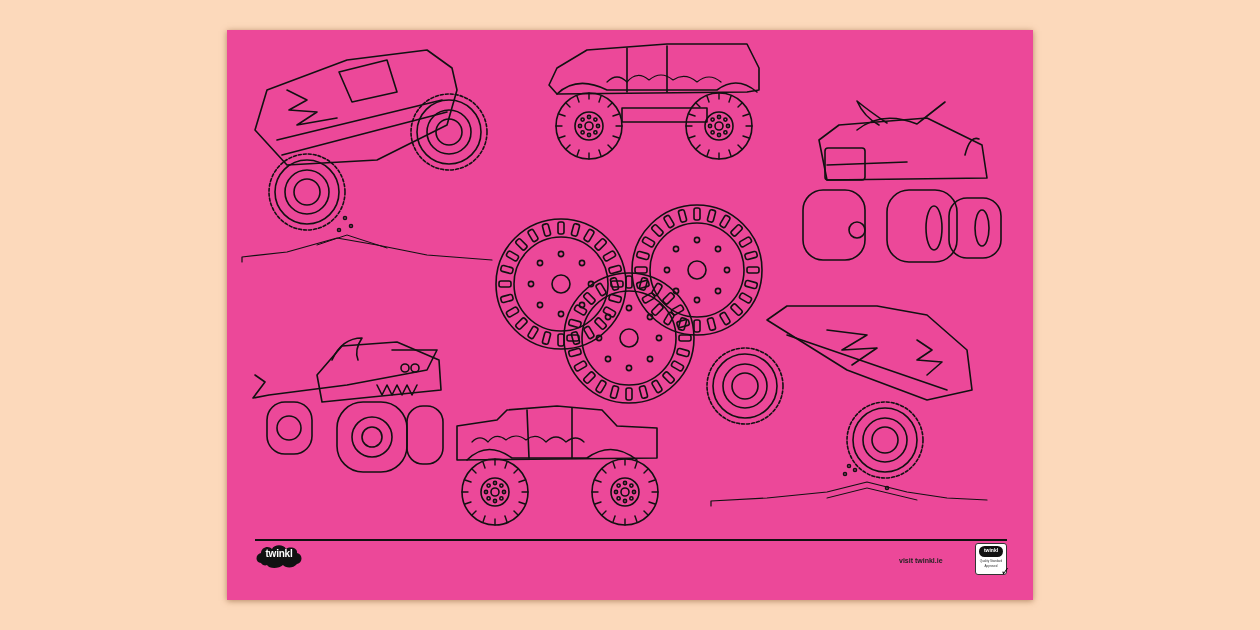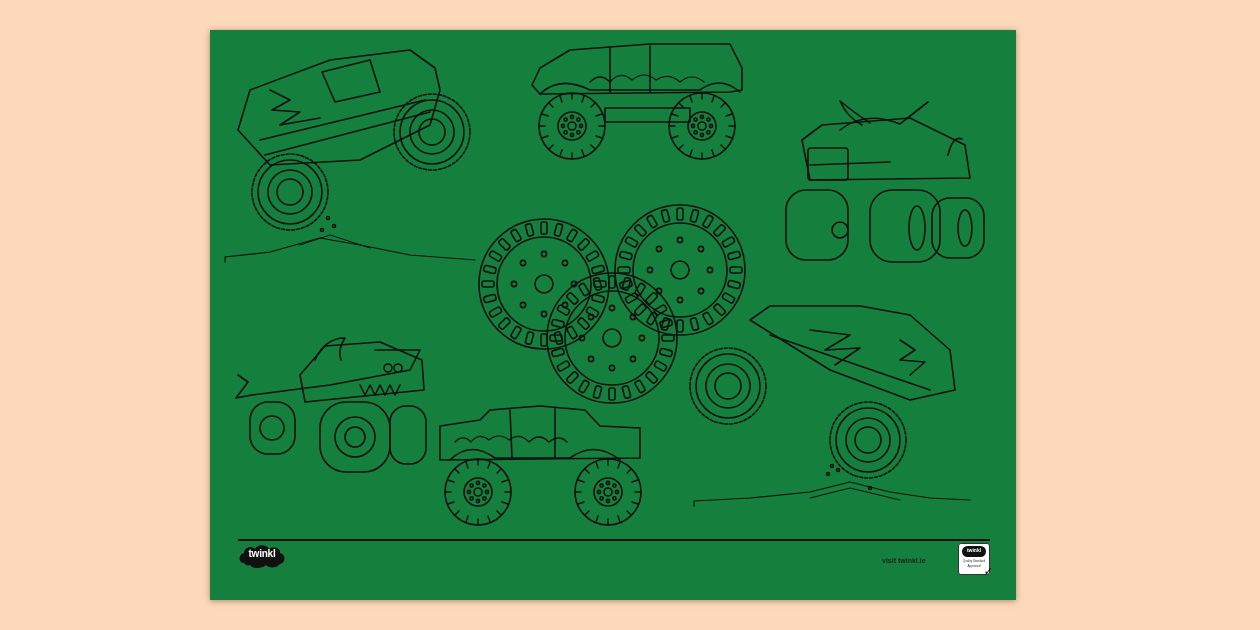--- a/index.html
+++ b/index.html
@@ -3,22 +3,22 @@
 <meta charset="utf-8">
 <style>
   html, body { margin:0; padding:0; }
   body {
     width:1260px; height:630px; overflow:hidden;
     background:#fcd9bb;
     font-family:"Liberation Sans", sans-serif;
     position:relative;
   }
   .sheet {
-    position:absolute; left:210px; top:30px; width:806px; height:570px;
-    background:#15803d;
+    position:absolute; left:227px; top:30px; width:806px; height:570px;
+    background:#ec4899;
     box-shadow: 0 1px 6px rgba(120,70,30,0.55);
   }
   .art { position:absolute; left:0; top:0; width:806px; height:570px; }
   .rule {
     position:absolute; left:28px; top:509px; width:752px; height:2px; background:#111;
   }
   .logo {
     position:absolute; left:28px; top:513px; width:48px; height:26px;
   }
   .logo-text {

